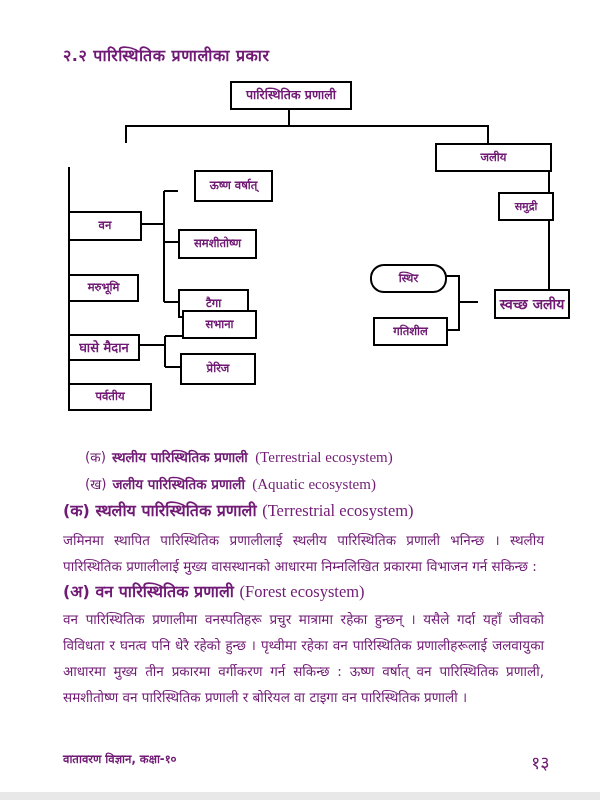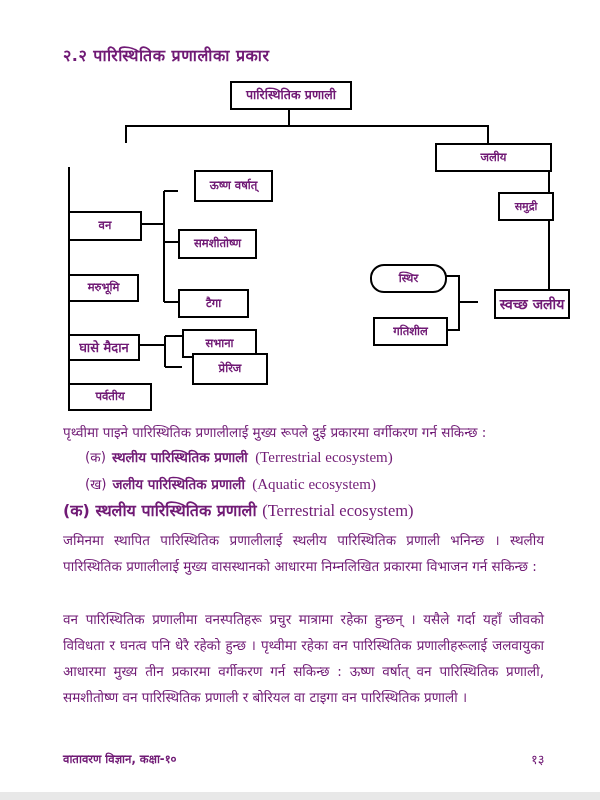--- a/index.html
+++ b/index.html
@@ -41,21 +41,21 @@
   }
   .sh-ka{top:499px;}
   .sh-a{top:580px;}
   .sec-head .en{font-size:16.5px;}
   .body-ka{top:527px;}
   .body-a{top:606px;}
   .footer-left{
     position:absolute;left:63px;top:751px;font-size:11.5px;font-weight:bold;
   }
   .footer-page{
-    position:absolute;left:531px;top:750px;font-size:13px;
+    position:absolute;left:531px;top:750px;font-size:18px;
   }
 </style>
 </head>
 <body>
 
 <div class="page">
 
   <h1 class="title">२.२ पारिस्थितिक प्रणालीका प्रकार</h1>
 
   <svg class="connectors" width="600" height="420" viewBox="0 0 600 420" xmlns="http://www.w3.org/2000/svg">
@@ -68,43 +68,46 @@
   </svg>
 
   <div class="node root" style="left:230px;top:81px;width:118px;height:25px;">पारिस्थितिक प्रणाली</div>
   <div class="node" style="left:435px;top:143px;width:113px;height:25px;">जलीय</div>
   <div class="node" style="left:68px;top:211px;width:70px;height:26px;">वन</div>
   <div class="node" style="left:178px;top:170px;width:75px;height:28px;margin-left:16px;">ऊष्ण वर्षात्</div>
   <div class="node" style="left:178px;top:229px;width:75px;height:26px;">समशीतोष्ण</div>
   <div class="node" style="left:178px;top:289px;width:67px;height:25px;">टैगा</div>
   <div class="node" style="left:68px;top:274px;width:67px;height:24px;">मरुभूमि</div>
   <div class="node" style="left:68px;top:334px;width:68px;height:23px;font-size:13px;">घासे मैदान</div>
-  <div class="node" style="left:182px;top:329px;width:71px;height:25px;">सभाना</div>
-  <div class="node" style="left:192px;top:353px;width:72px;height:28px;">प्रेरिज</div>
+  <div class="node" style="left:182px;top:310px;width:71px;height:25px;">सभाना</div>
+  <div class="node" style="left:180px;top:353px;width:72px;height:28px;">प्रेरिज</div>
   <div class="node" style="left:68px;top:383px;width:80px;height:24px;">पर्वतीय</div>
   <div class="node" style="left:498px;top:192px;width:52px;height:25px;font-size:11px;">समुद्री</div>
   <div class="node" style="left:370px;top:264px;width:73px;height:25px;border-radius:14px;">स्थिर</div>
   <div class="node" style="left:478px;top:289px;width:72px;height:26px;font-size:14px;margin-left:16px;">स्वच्छ जलीय</div>
   <div class="node" style="left:373px;top:317px;width:71px;height:25px;">गतिशील</div>
 
-  <p class="para intro">पृथ्वीमा पाइने पारिस्थितिक प्रणालीलाई मुख्य रूपले दुई प्रकारमा वर्गीकरण गर्न सकिन्छ :</p>
 
   <div class="list-item li-1">
     <span class="marker">(क)</span><span class="np">स्थलीय पारिस्थितिक प्रणाली</span>
     <span class="en">(Terrestrial ecosystem)</span>
   </div>
   <div class="list-item li-2">
     <span class="marker">(ख)</span><span class="np">जलीय पारिस्थितिक प्रणाली</span>
     <span class="en">(Aquatic ecosystem)</span>
   </div>
 
   <h2 class="sec-head sh-ka">
     <span>(क) स्थलीय पारिस्थितिक प्रणाली</span>
     <span class="en">(Terrestrial ecosystem)</span>
   </h2>
   <p class="para body-ka">जमिनमा स्थापित पारिस्थितिक प्रणालीलाई स्थलीय पारिस्थितिक प्रणाली भनिन्छ । स्थलीय पारिस्थितिक प्रणालीलाई मुख्य वासस्थानको आधारमा निम्नलिखित प्रकारमा विभाजन गर्न सकिन्छ :</p>
 
+  <h2 class="sec-head sh-a">
+    <span>(अ) वन पारिस्थितिक प्रणाली</span>
+    <span class="en">(Forest ecosystem)</span>
+  </h2>
   <p class="para body-a">वन पारिस्थितिक प्रणालीमा वनस्पतिहरू प्रचुर मात्रामा रहेका हुन्छन् । यसैले गर्दा यहाँ जीवको विविधता र घनत्व पनि धेरै रहेको हुन्छ । पृथ्वीमा रहेका वन पारिस्थितिक प्रणालीहरूलाई जलवायुका आधारमा मुख्य तीन प्रकारमा वर्गीकरण गर्न सकिन्छ : ऊष्ण वर्षात् वन पारिस्थितिक प्रणाली, समशीतोष्ण वन पारिस्थितिक प्रणाली र बोरियल वा टाइगा वन पारिस्थितिक प्रणाली ।</p>
 
   <div class="footer-left">वातावरण विज्ञान, कक्षा-१०</div>
   <div class="footer-page">१३</div>
 
 </div>
 
 </body></html>

